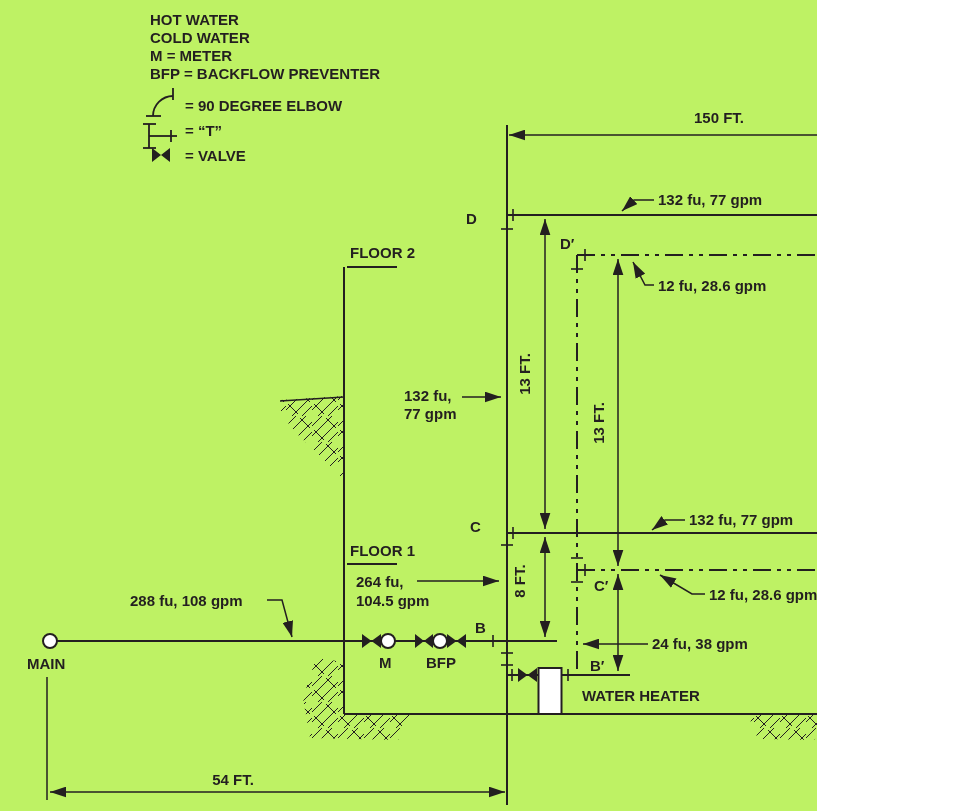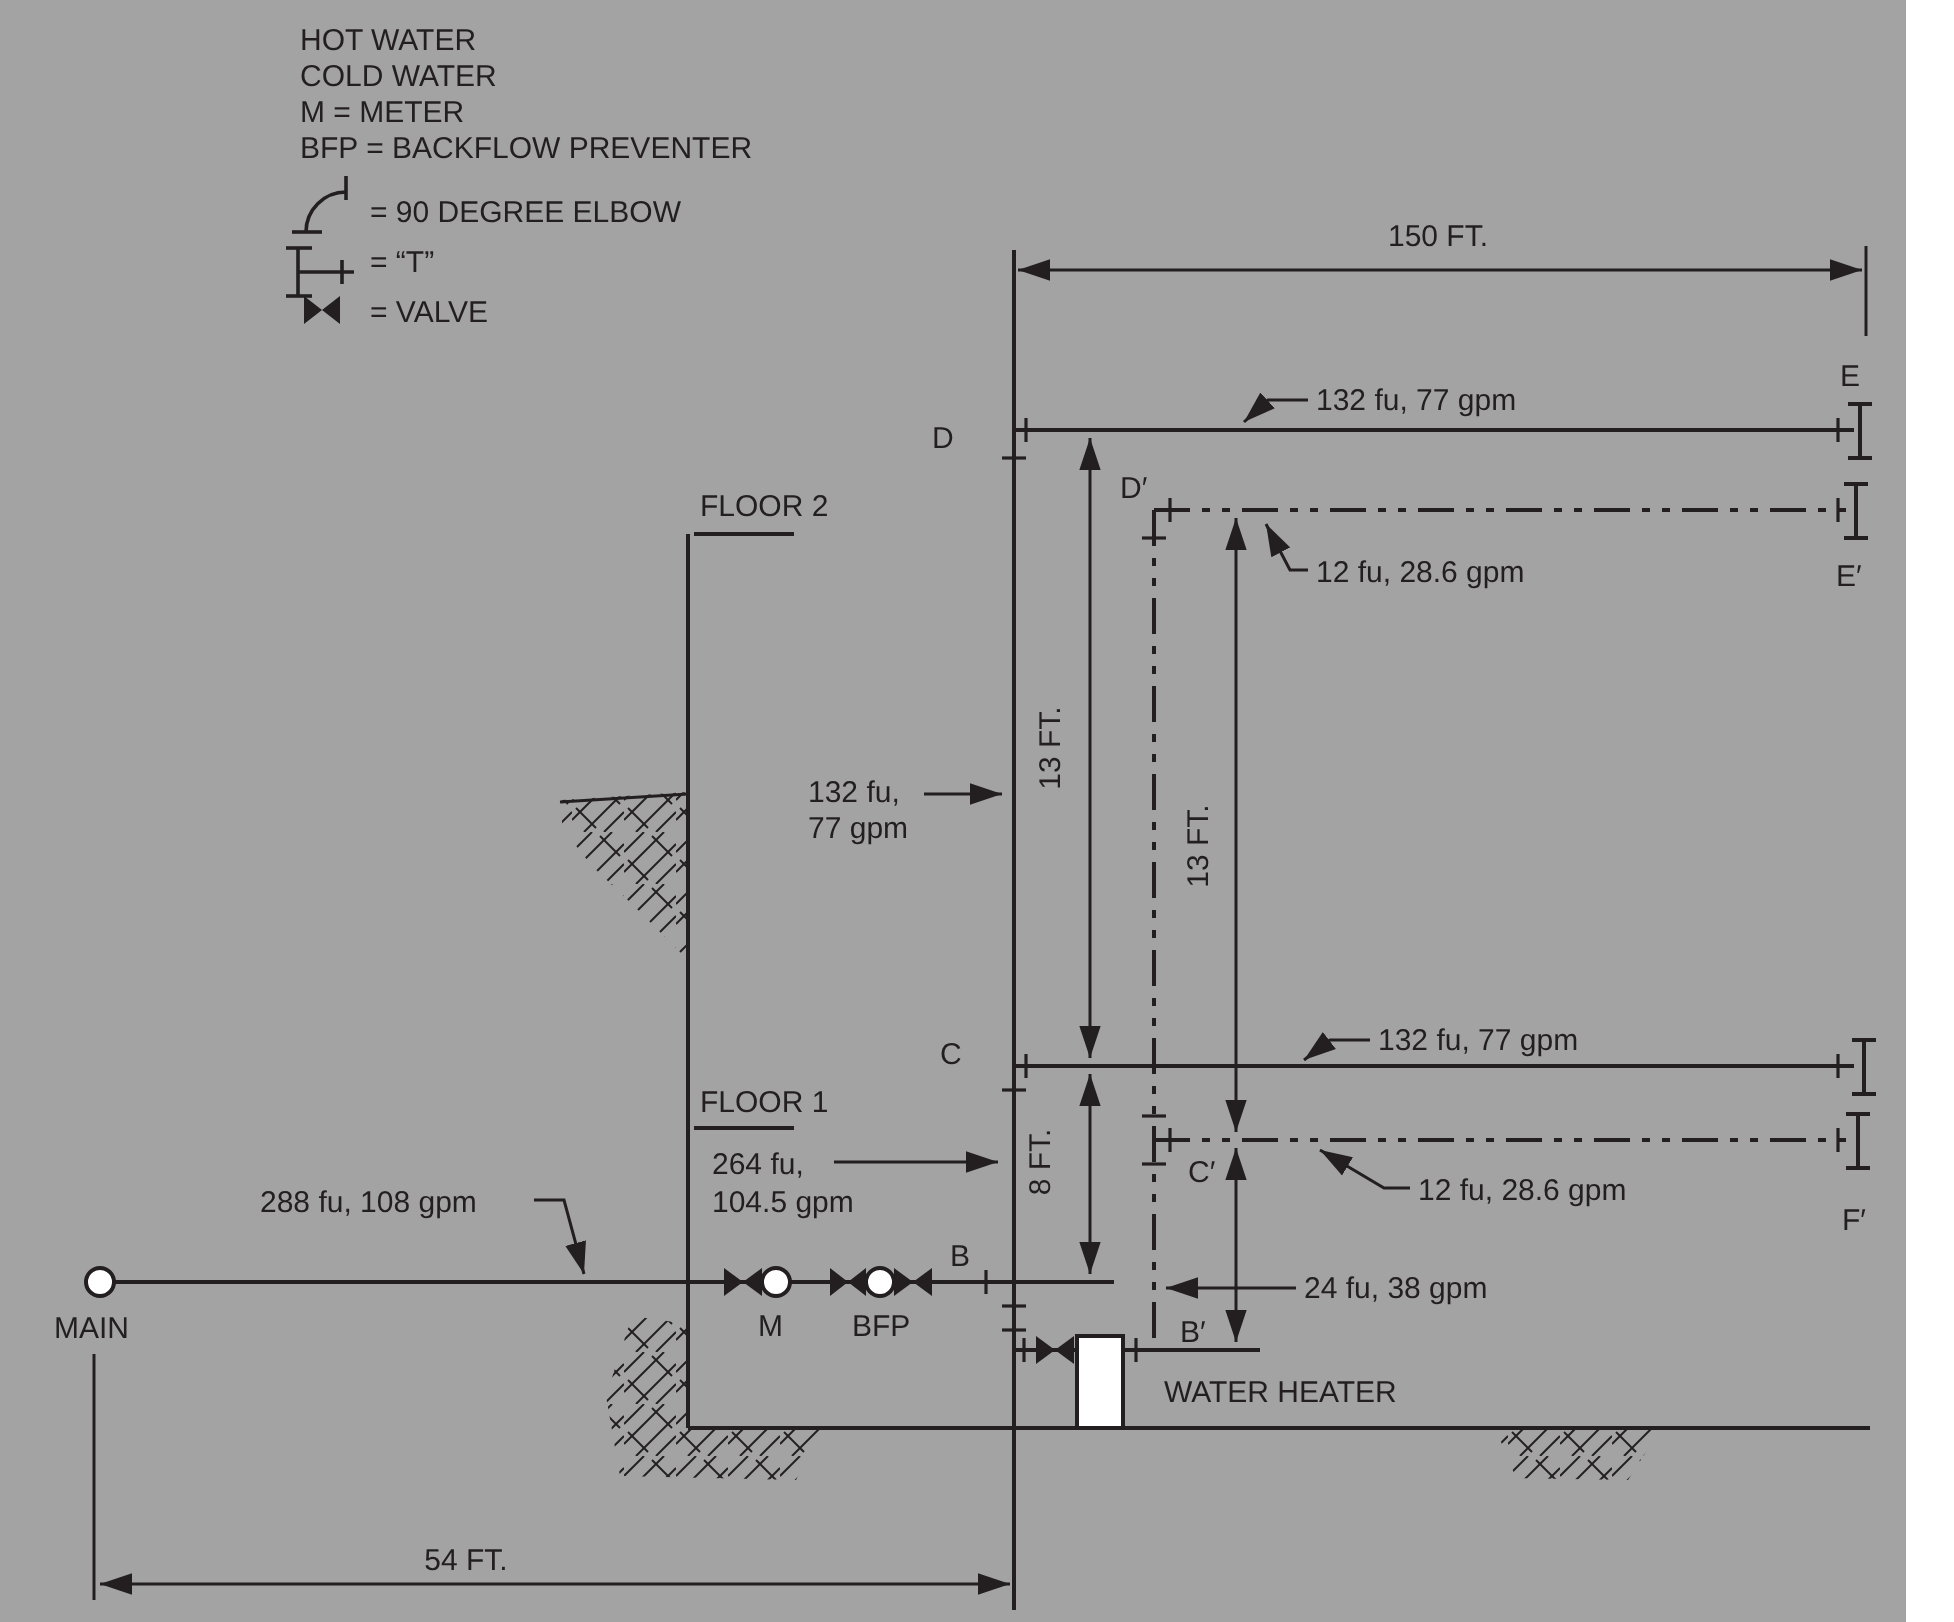--- a/index.html
+++ b/index.html
@@ -1,21 +1,22 @@
 <!DOCTYPE html>
 <html><head>
 <meta charset="utf-8">
 <style>
   html,body{margin:0;padding:0;background:#ffffff;}
   .canvas{
     position:relative;
-    width:953px;height:811px;
-    background:#a3a3a3;
+    width:817px;height:811px;
+    background:#bef264;
     font-family:"Liberation Sans", sans-serif;
     overflow:hidden;
+    font-weight:bold;
   }
   svg text{
     font-family:"Liberation Sans", sans-serif;
     font-size:15px;
     fill:#231f20;
   }
 </style>
 </head>
 <body>
 

